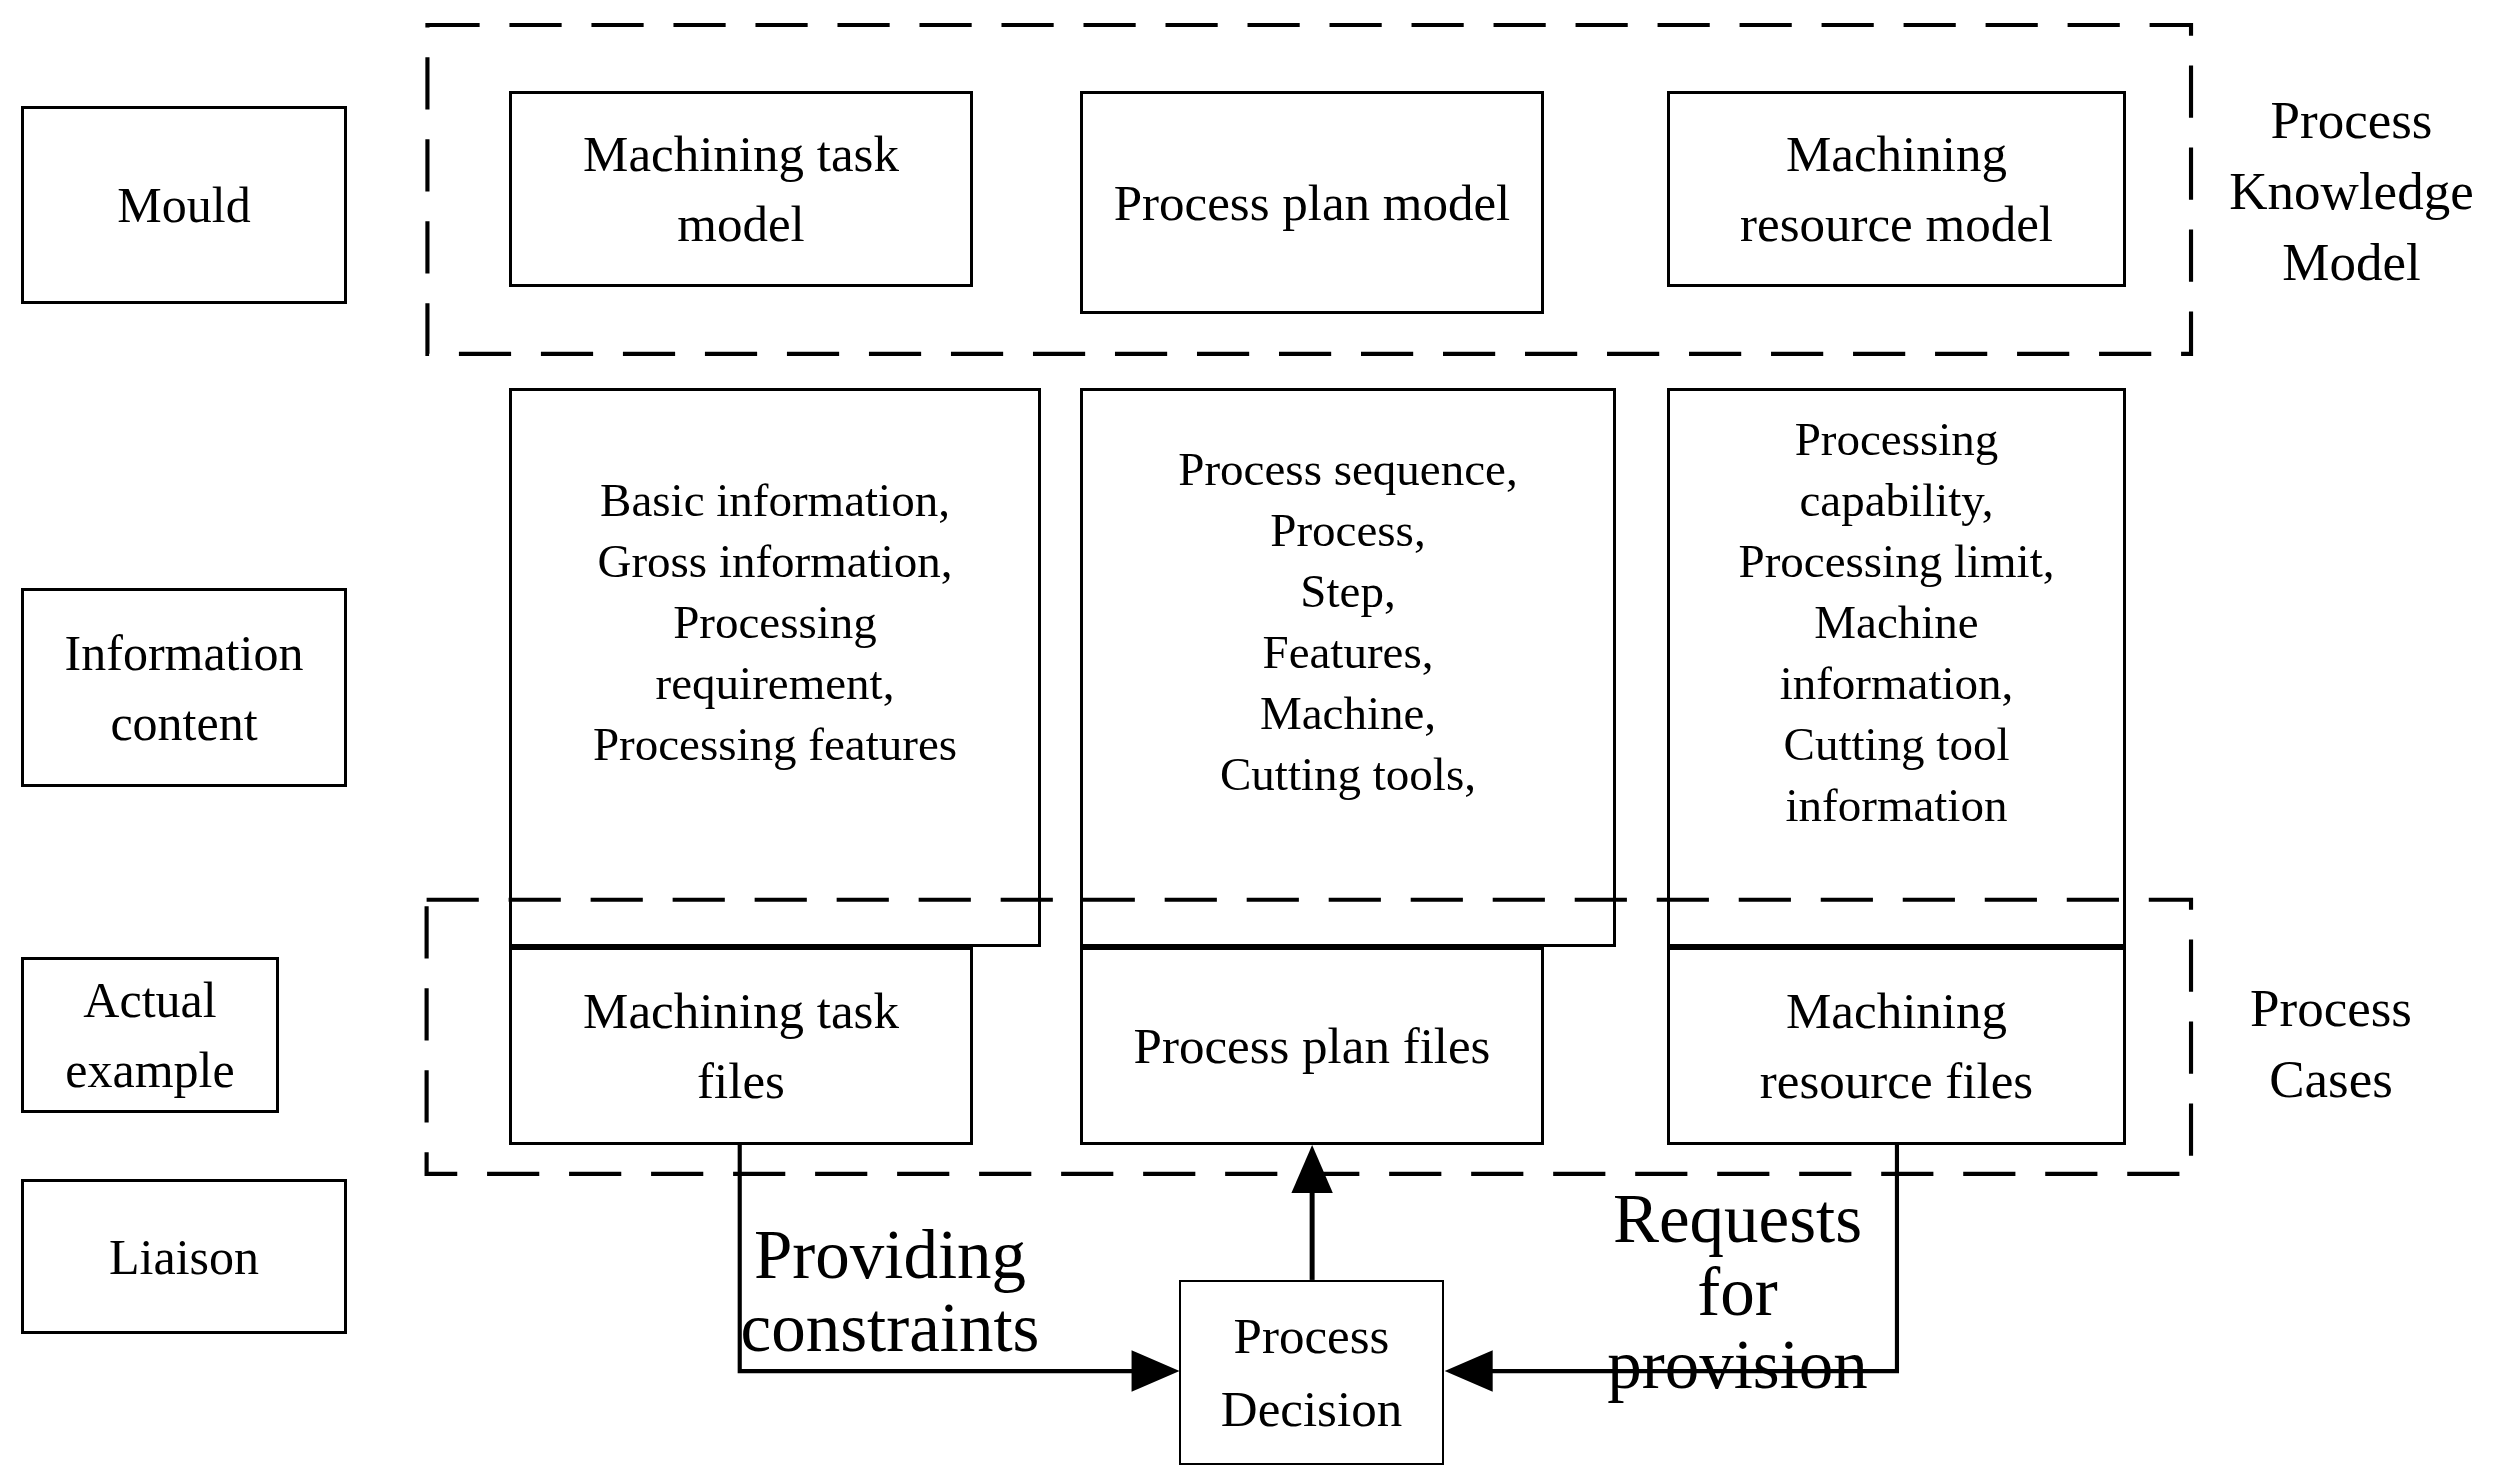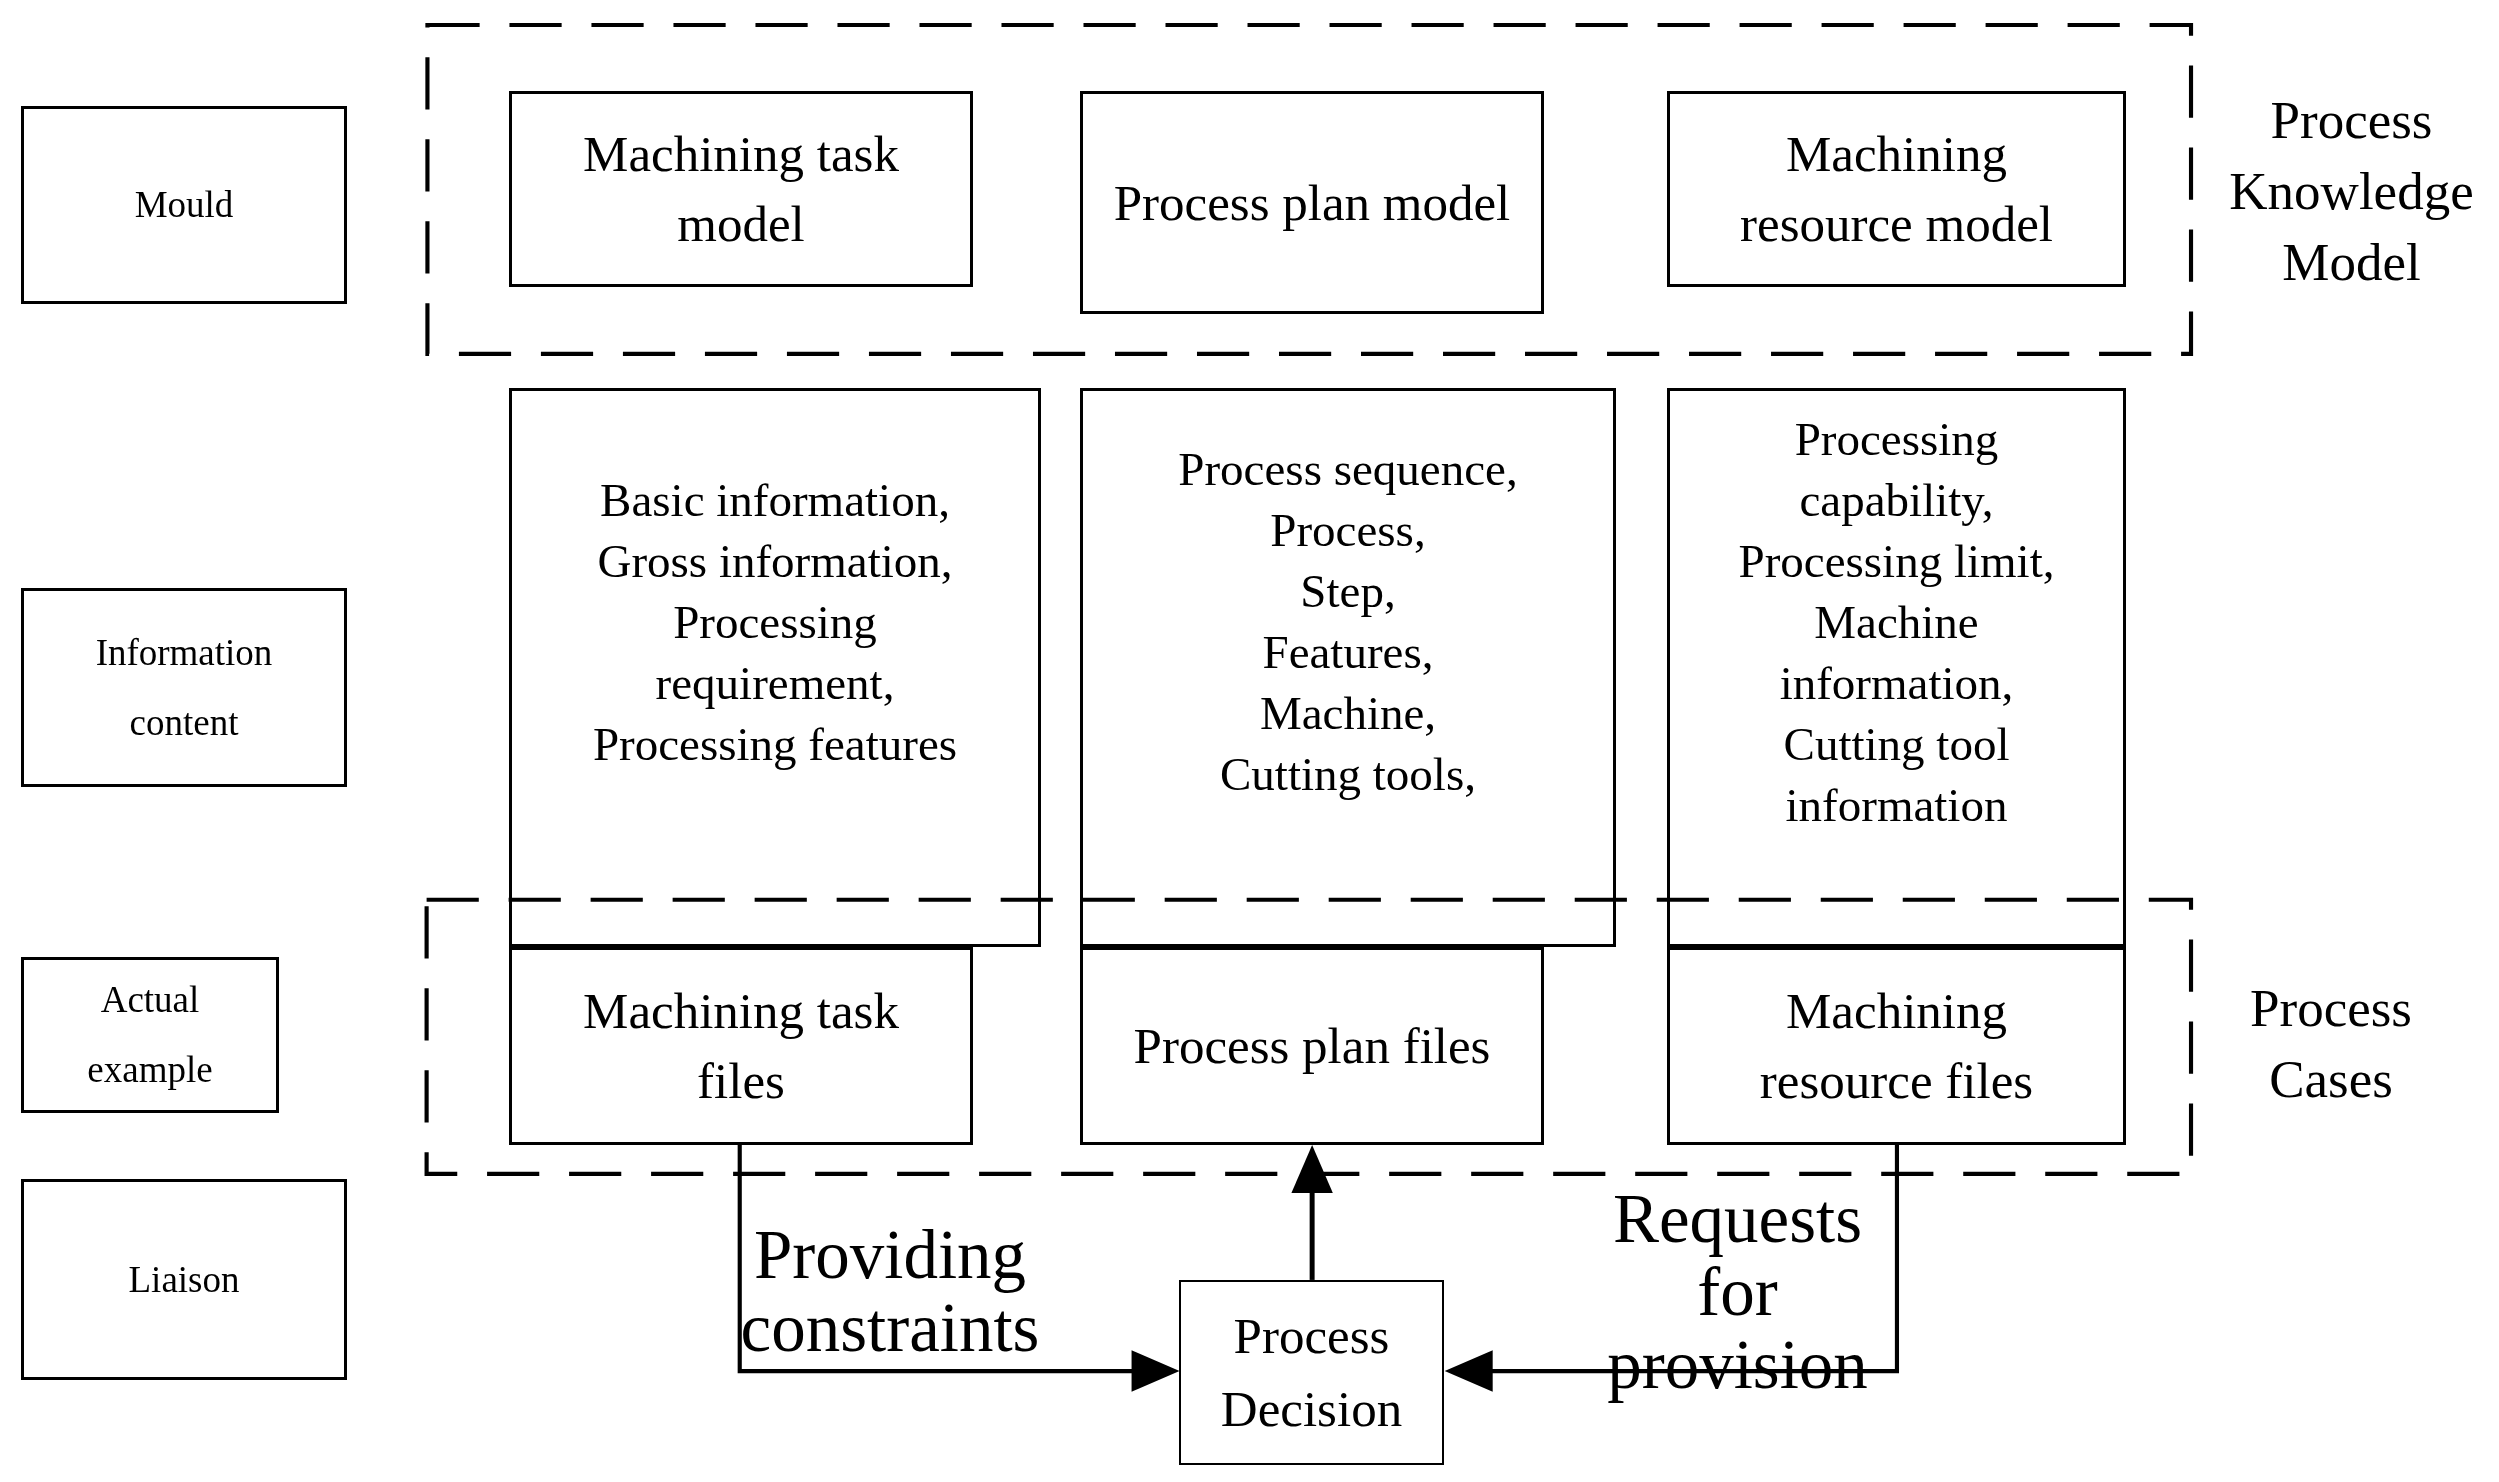--- a/index.html
+++ b/index.html
@@ -15,21 +15,21 @@
   .box{
     position:absolute;
     border:3.3px solid #000;
     background:transparent;
     display:flex;align-items:center;justify-content:center;
     text-align:center;
     white-space:pre-line;
     z-index:2;
     box-sizing:border-box;
   }
-  .rowlabel{font-size:37px;line-height:70px;}
+  .rowlabel{font-size:50px;line-height:70px;}
   .modelbox{font-size:51px;line-height:70px;}
   .infobox{
     font-size:47px;line-height:61px;
     align-items:center;
     padding-bottom:91px;
   }
   .filebox{font-size:51px;line-height:70px;}
   .decisionbox{font-size:51px;line-height:73px;}
   .sidelabel{
     position:absolute;z-index:2;
@@ -66,21 +66,21 @@
   </svg>
 
   <div class="box rowlabel" style="left:21px;top:106px;width:326px;height:198px;">Mould</div>
 
   <div class="box rowlabel" style="left:21px;top:588px;width:326px;height:199px;">Information
 content</div>
 
   <div class="box rowlabel" style="left:21px;top:957px;width:258px;height:156px;font-family:Liberation Serif, serif;">Actual
 example</div>
 
-  <div class="box rowlabel" style="left:21px;top:1179px;width:326px;height:201px;text-align:right;">Liaison</div>
+  <div class="box rowlabel" style="left:21px;top:1179px;width:326px;height:155px;text-align:right;">Liaison</div>
 
   <div class="box modelbox" style="left:509px;top:91px;width:464px;height:196px;">Machining task
 model</div>
 
   <div class="box modelbox" style="left:1080px;top:91px;width:464px;height:223px;">Process plan model</div>
 
   <div class="box modelbox" style="left:1667px;top:91px;width:459px;height:196px;">Machining
 resource model</div>
 
   <div class="sidelabel" style="left:2203px;top:75px;width:297px;height:232px;">Process

